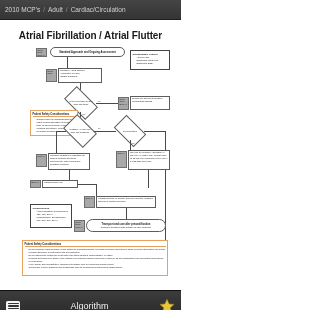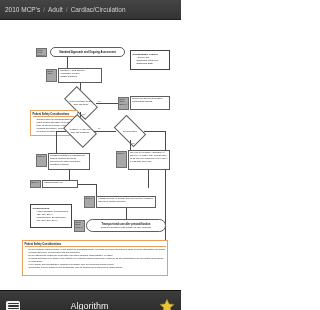--- a/index.html
+++ b/index.html
@@ -76,20 +76,21 @@
 
   <div class="crumbbar">
     <span class="crumb first">2010 MCP's</span>
     <span class="crumbsep">/</span>
     <span class="crumb">Adult</span>
     <span class="crumbsep">/</span>
     <span class="crumb">Cardiac/Circulation</span>
   </div>
 
   <div class="page">
+    <div class="doctitle">Atrial Fibrillation / Atrial Flutter</div>
 
     <div class="sheet">
 
       <div class="tag" style="left:28px;top:2px;width:11px;height:9px;">EMR EMT EMT-P</div>
       <div class="term" style="left:42px;top:1px;width:75px;height:10px;">Standard Approach and Ongoing Assessment</div>
 
       <div class="ln" style="left:59px;top:11px;width:0.7px;height:11px;"></div>
 
       <div class="tag" style="left:38px;top:23px;width:11px;height:13px;">EMR EMT</div>
       <div class="box" style="left:50px;top:22px;width:44px;height:15px;white-space:pre-line;">Consider ACLS therapy

